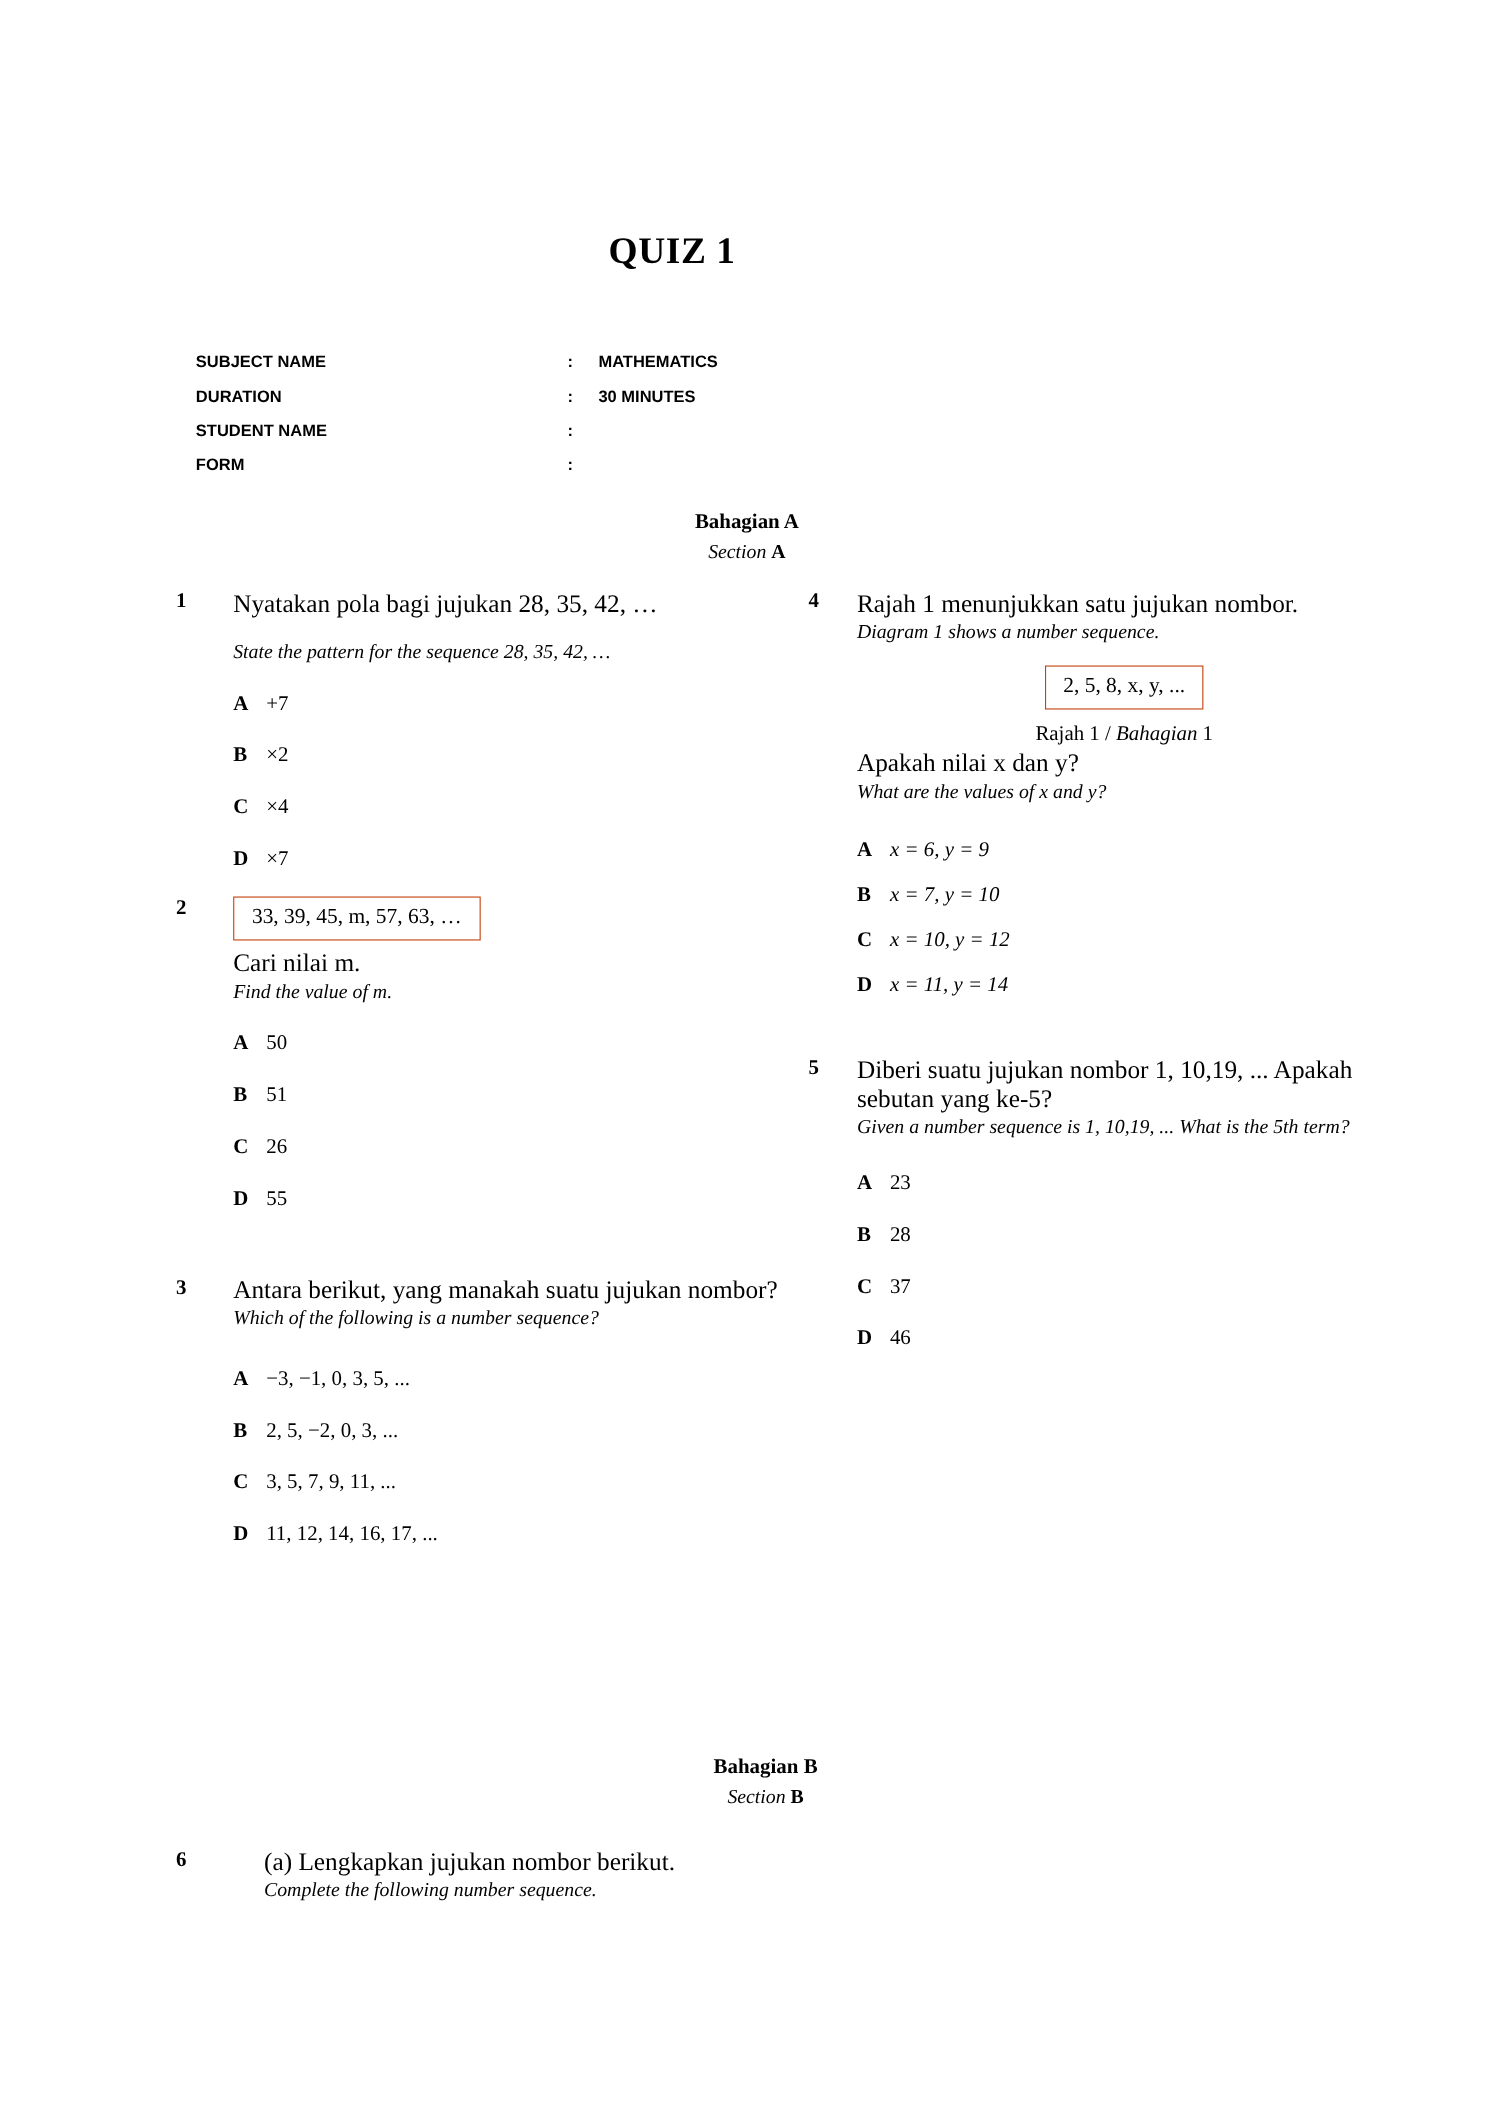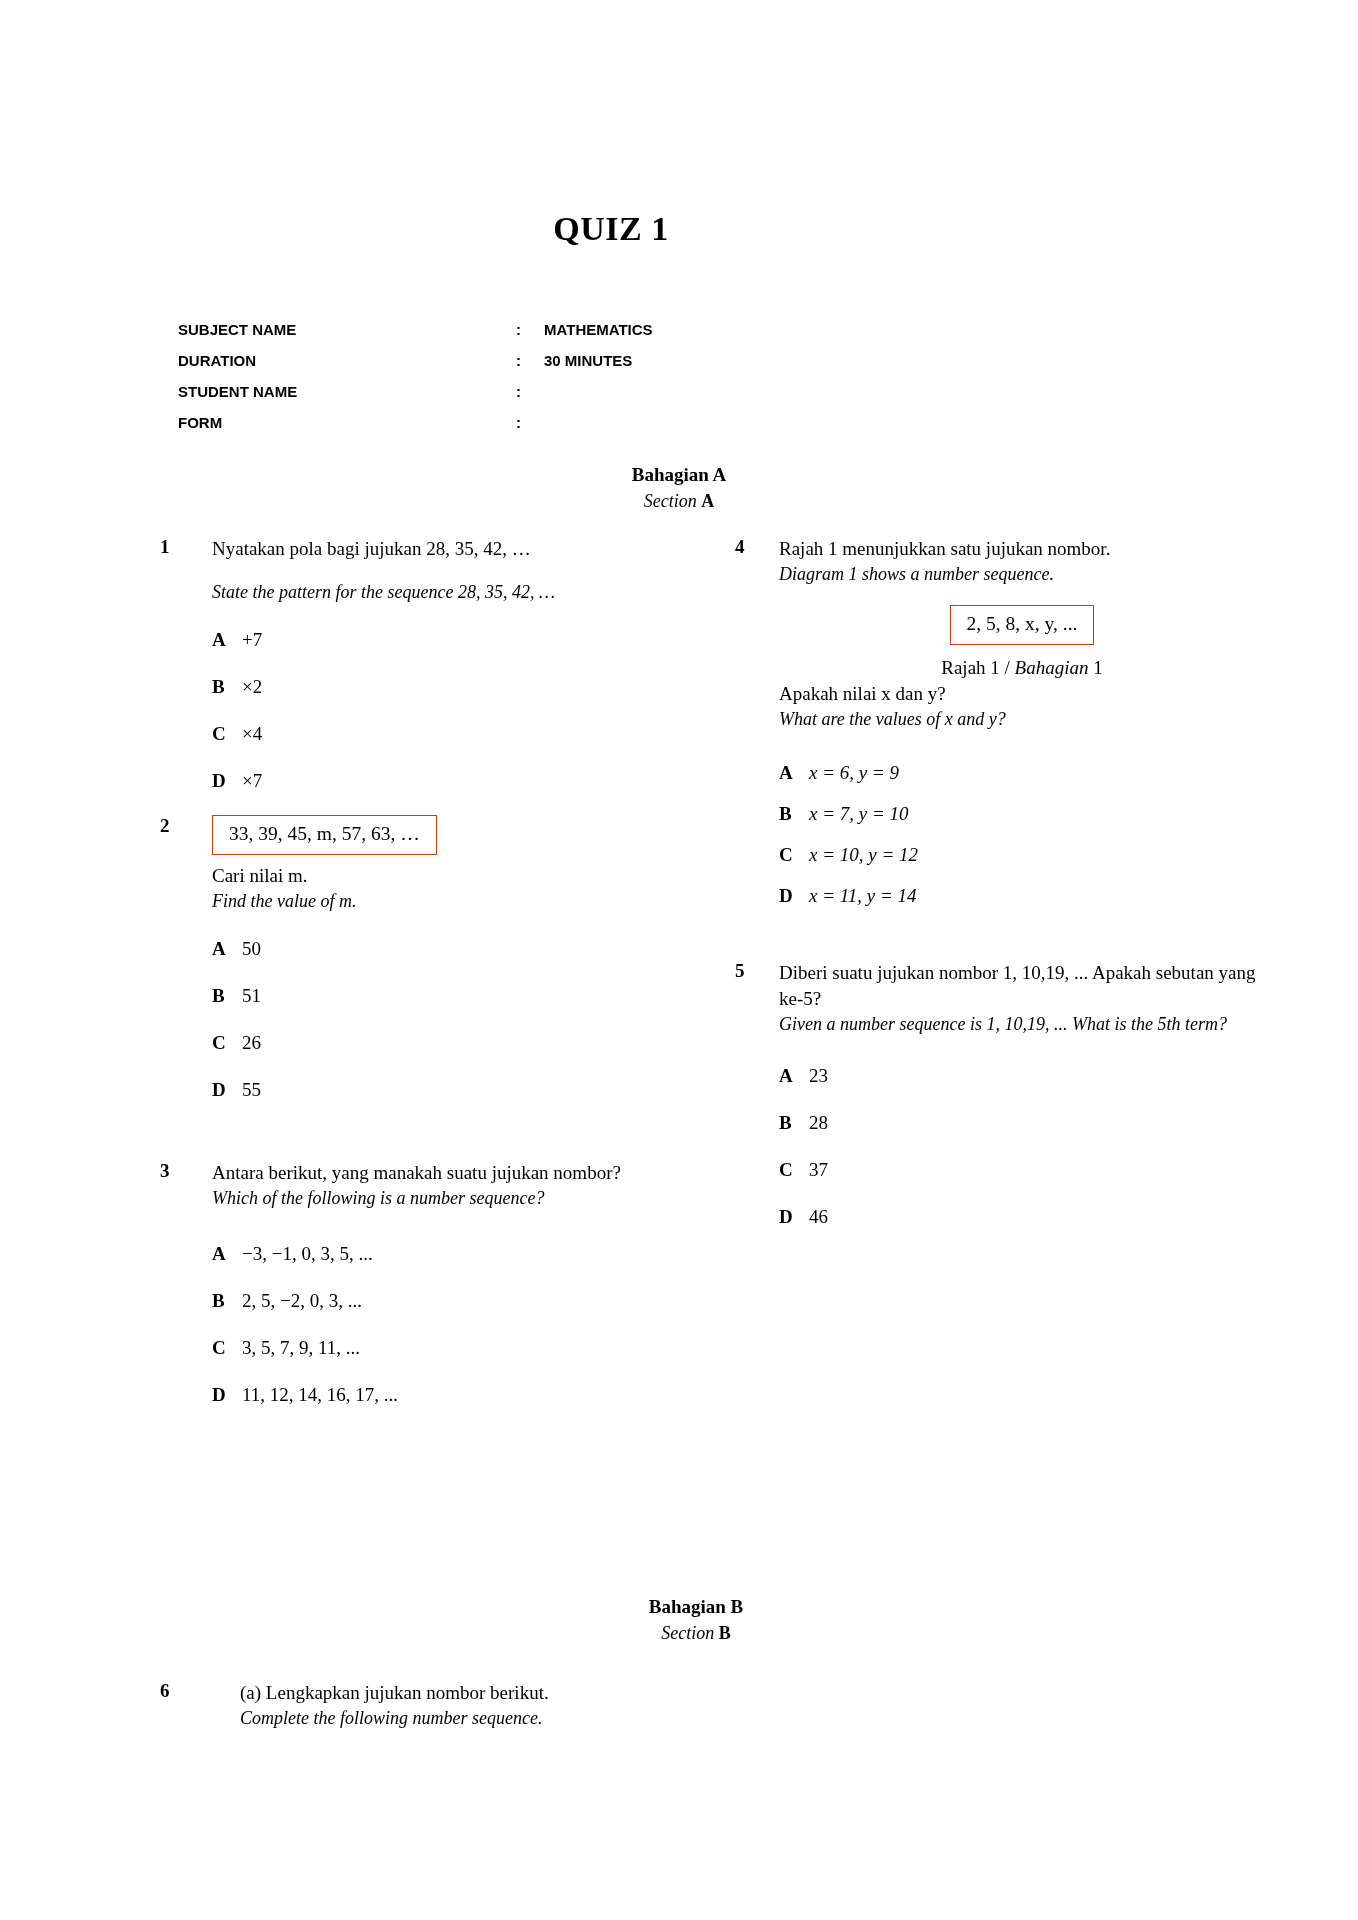--- a/index.html
+++ b/index.html
@@ -110,21 +110,21 @@
     width: 34px;
     font-weight: bold;
     font-size: 19px;
   }
   .q-body {
     margin-left: 52px;
   }
   .q-body.tight { margin-left: 44px; }
 
   .bm-line {
-    font-size: 19px;
+    font-size: 23px;
     line-height: 26px;
   }
   .en-line {
     font-style: italic;
     font-size: 18px;
     line-height: 25px;
   }
   .mathit { font-style: italic; }
   .spacer-18 { height: 18px; }
   .spacer-22 { height: 22px; }

